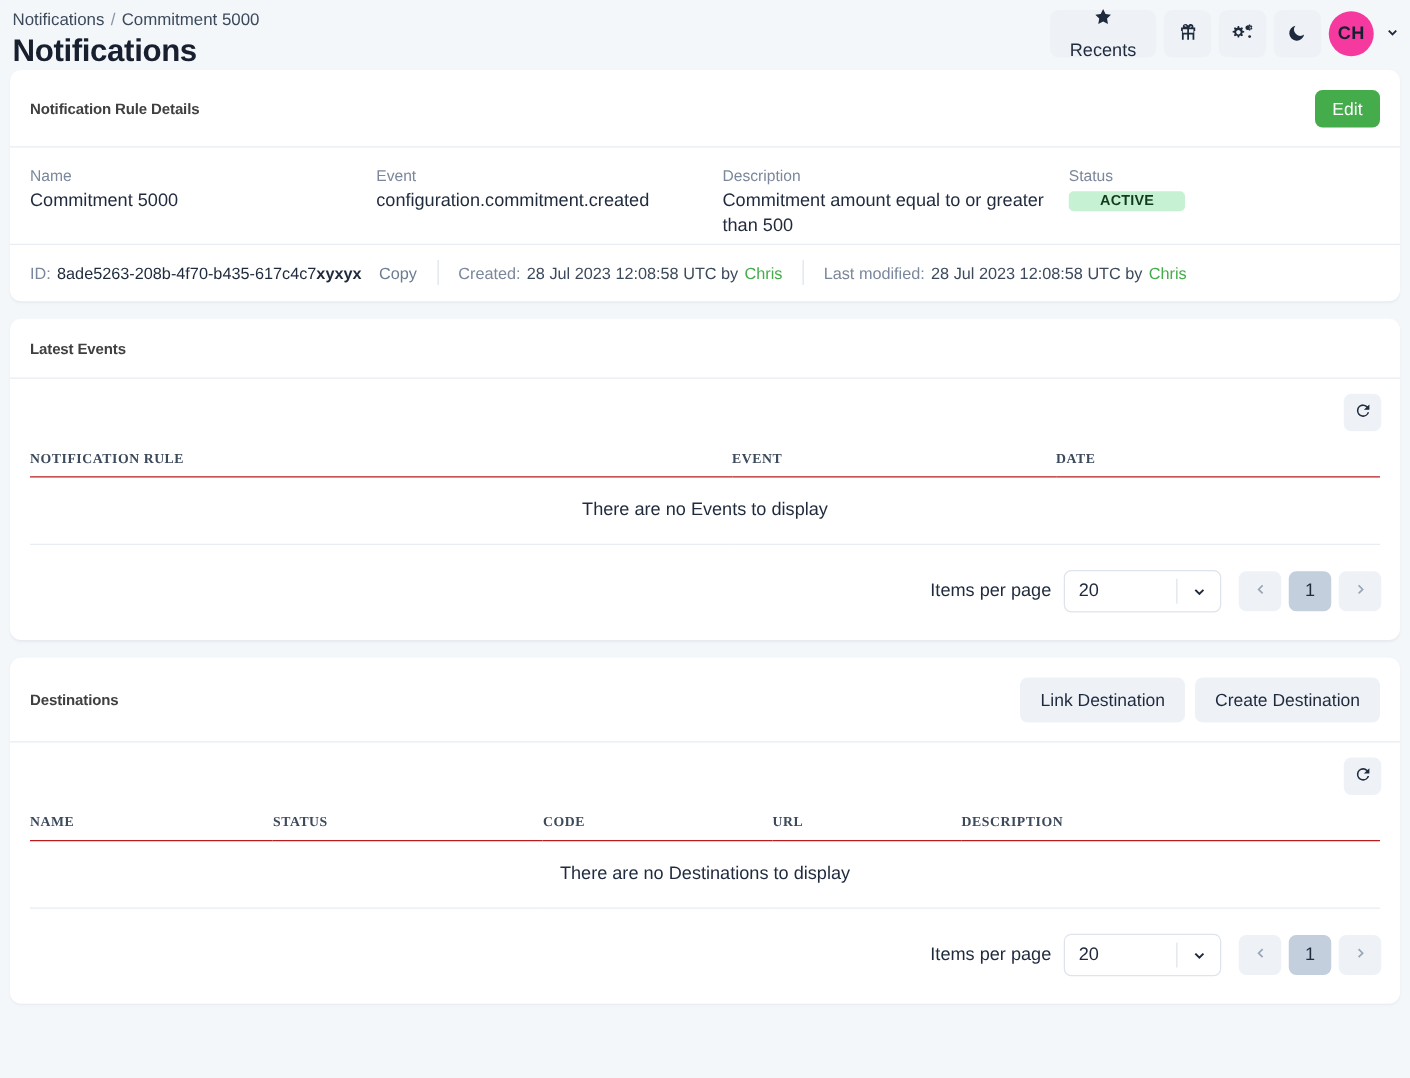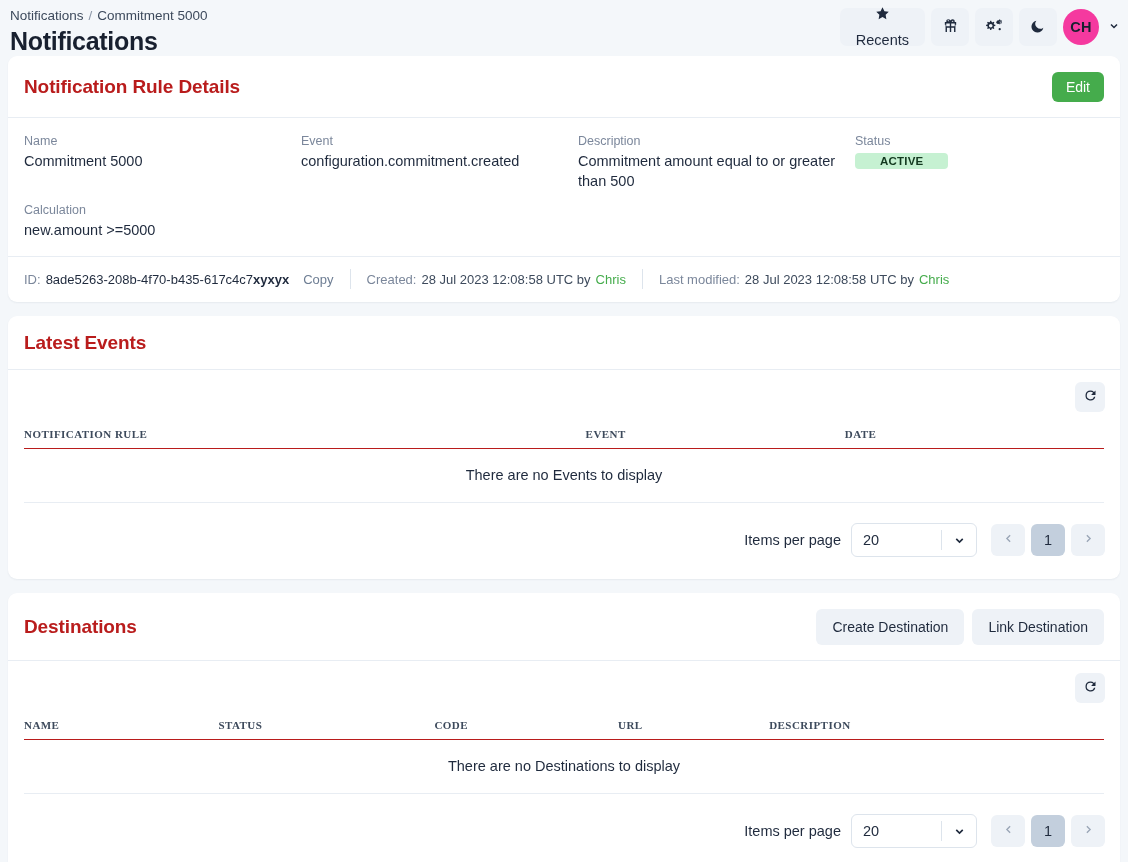--- a/index.html
+++ b/index.html
@@ -82,23 +82,23 @@
   }
   .card-head {
     display: flex;
     align-items: center;
     justify-content: space-between;
     padding: 16px 16px 15px 16px;
     border-bottom: 1px solid #e8edf3;
     min-height: 48px;
   }
   .card-title {
-    font-size: 19px;
+    font-size: 12px;
     font-weight: bold;
-    color: #b91c1c;
+    color: #404040;
     letter-spacing: -0.1px;
   }
   .head-actions { display: flex; gap: 8px; }
 
   .btn-green {
     background: #45ac4c;
     color: #ffffff;
     border: none;
     border-radius: 6px;
     font-size: 14px;
@@ -336,26 +336,20 @@
     <div class="field c3">
       <div class="field-label">Description</div>
       <div class="field-value">Commitment amount equal to or greater than 500</div>
     </div>
     <div class="field c4">
       <div class="field-label">Status</div>
       <span class="badge-active">ACTIVE</span>
     </div>
   </div>
 
-  <div class="fields second">
-    <div class="field c1">
-      <div class="field-label">Calculation</div>
-      <div class="field-value">new.amount &gt;=5000</div>
-    </div>
-  </div>
 
   <div class="meta-row">
     <span class="meta-muted">ID:</span>
     <span class="meta-id" style="margin-left:5px"><span>8ade5263-208b-4f70-b435-617c4c7</span><span class="bold">xyxyx</span></span>
     <span class="meta-link">Copy</span>
     <span class="meta-div"></span>
     <span class="meta-muted">Created:</span>
     <span style="margin-left:5px">28 Jul 2023 12:08:58 UTC by</span>
     <span class="meta-user" style="margin-left:5px">Chris</span>
     <span class="meta-div"></span>
@@ -425,22 +419,22 @@
         </span>
       </button>
     </div>
   </div>
 </div>
 
 <div class="card">
   <div class="card-head">
     <span class="card-title">Destinations</span>
     <div class="head-actions">
+      <button class="btn-light">Link Destination</button>
       <button class="btn-light">Create Destination</button>
-      <button class="btn-light">Link Destination</button>
     </div>
   </div>
 
   <div class="table-toolbar">
     <button class="refresh-btn">
       <span>
         <svg width="15" height="15" viewBox="0 0 24 24" fill="#1f2a3d">
             <path d="M17.65 6.35A7.95 7.95 0 0 0 12 4a8 8 0 1 0 7.73 10h-2.08A6 6 0 1 1 12 6c1.66 0 3.14.69 4.22 1.78L13 11h7V4l-2.35 2.35z"></path>
           </svg>
       </span>

